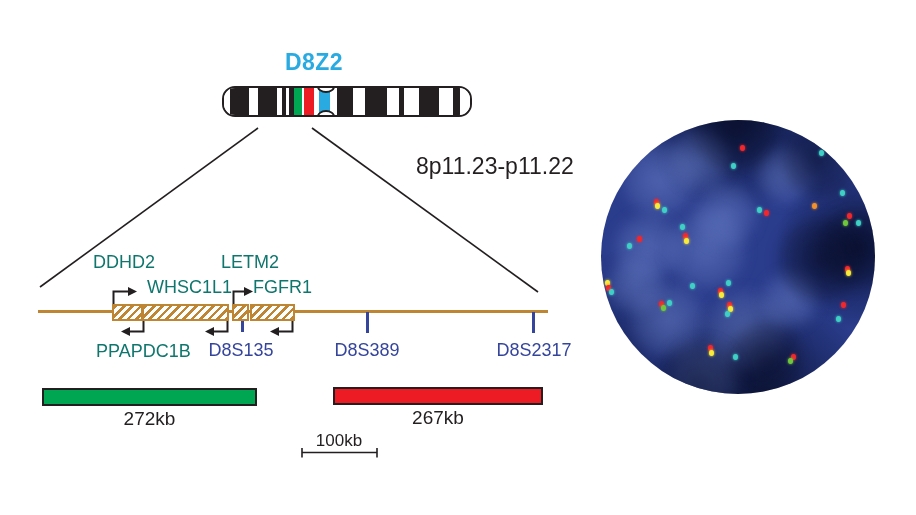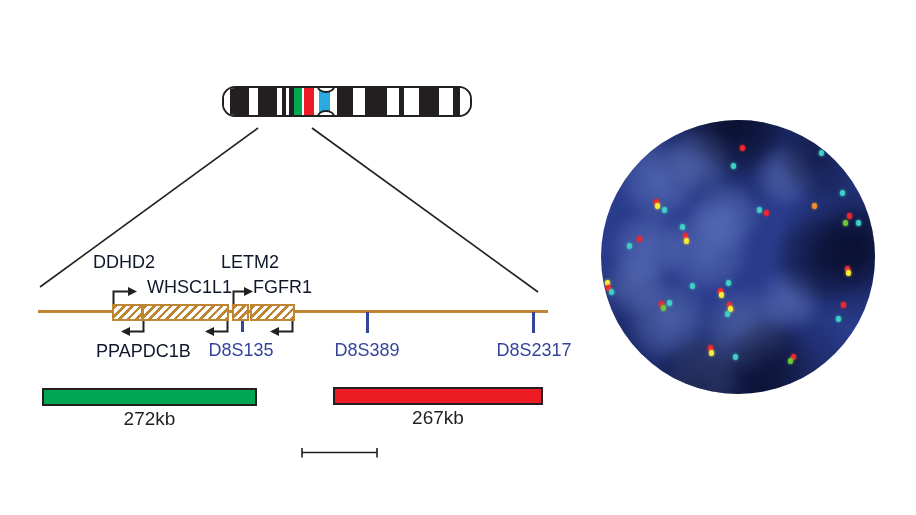--- a/index.html
+++ b/index.html
@@ -30,21 +30,21 @@
 
   #region-label{left:416px;top:153px;font-size:23px;color:#231F20;}
 
   
   #genomic-line{left:38px;top:310px;height:3px;background:#BE8532;}
   .gene-box{
     position:absolute;top:304px;height:17px;box-sizing:border-box;
     border:2px solid #BE8532;
     background:repeating-linear-gradient(135deg,#BE8532 0px,#BE8532 2.5px,#ffffff 2.5px,#ffffff 6px);
   }
-  .gene-label{position:absolute;font-size:18px;color:#0f172a;white-space:nowrap;text-align:center;}
+  .gene-label{position:absolute;font-size:18px;color:#0f766e;white-space:nowrap;text-align:center;}
   .marker-tick{position:absolute;width:2.5px;background:#35459C;}
   .marker-label{position:absolute;width:120px;text-align:center;font-size:18px;color:#35459C;}
 
   
   .probe-bar{position:absolute;height:18px;border:2px solid #231F20;box-sizing:border-box;}
   .bar-label{position:absolute;width:120px;text-align:center;font-size:19px;color:#231F20;}
 
   #scale-label{left:279px;top:431px;width:120px;text-align:center;font-size:17px;color:#231F20;}
 
   
@@ -62,20 +62,21 @@
   .nucleus.dark{background:radial-gradient(circle,rgba(7,12,38,0.6) 0%,rgba(7,12,38,0.28) 55%,rgba(7,12,38,0) 78%);}
   .dot{position:absolute;border-radius:50%;}
 
   svg.overlay{position:absolute;left:0;top:0;pointer-events:none;}
 </style>
 </head>
 <body>
 
 <div id="stage">
 
+  <div id="probe-label" class="abs">D8Z2</div>
 
   <div id="chromosome" class="abs">
 
   <div class="band" style="background: rgb(255, 255, 255); flex-grow: 6; position: static;"></div>
       <div class="band" style="background: rgb(35, 31, 32); flex-grow: 20; position: static;"></div>
       <div class="band" style="background: rgb(255, 255, 255); flex-grow: 9; position: static;"></div>
       <div class="band" style="background: rgb(35, 31, 32); flex-grow: 19; position: static;"></div>
       <div class="band" style="background: rgb(255, 255, 255); flex-grow: 5; position: static;"></div>
       <div class="band" style="background: rgb(35, 31, 32); flex-grow: 4; position: static;"></div>
       <div class="band" style="background: rgb(255, 255, 255); flex-grow: 3; position: static;"></div>
@@ -93,20 +94,21 @@
       <div class="band" style="background: rgb(35, 31, 32); flex-grow: 5; position: static;"></div>
       <div class="band" style="background: rgb(255, 255, 255); flex-grow: 15; position: static;"></div>
       <div class="band" style="background: rgb(35, 31, 32); flex-grow: 20; position: static;"></div>
       <div class="band" style="background: rgb(255, 255, 255); flex-grow: 15; position: static;"></div>
       <div class="band" style="background: rgb(35, 31, 32); flex-grow: 7; position: static;"></div>
       <div class="band" style="background: rgb(255, 255, 255); flex-grow: 10; position: static;"></div>
       <div class="notch" id="notch-top"></div>
       <div class="notch" id="notch-bottom"></div>
     </div>
 
+  <div id="region-label" class="abs">8p11.23-p11.22</div>
 
   <svg class="overlay" width="916" height="515" viewBox="0 0 916 515">
     <line x1="258" y1="128" x2="40" y2="287" stroke="#231F20" stroke-width="1.6"></line>
     <line x1="312" y1="128" x2="538" y2="292" stroke="#231F20" stroke-width="1.6"></line>
 
     <path d="M113.5 304 V291.5 H130" fill="none" stroke="#231F20" stroke-width="2"></path>
     <polygon points="128,287 137,291.5 128,296" fill="#231F20"></polygon>
     <path d="M233.5 304 V291.5 H246" fill="none" stroke="#231F20" stroke-width="2"></path>
     <polygon points="244,287 253,291.5 244,296" fill="#231F20"></polygon>
 
@@ -139,20 +141,21 @@
       <div class="marker-tick abs" style="left: 366px; top: 312px; height: 21px;"></div>
       <div class="marker-label abs" style="left: 307px; top: 340px;">D8S389</div>
       <div class="marker-tick abs" style="left: 532px; top: 312px; height: 21px;"></div>
       <div class="marker-label abs" style="left: 474px; top: 340px;">D8S2317</div>
       <div class="probe-bar abs" style="left: 42px; top: 388px; width: 215px; background: rgb(0, 166, 81);"></div>
       <div class="bar-label abs" style="left: 89.5px; top: 408px;">272kb</div>
       <div class="probe-bar abs" style="left: 333px; top: 387px; width: 210px; background: rgb(237, 28, 36);"></div>
       <div class="bar-label abs" style="left: 378px; top: 407px;">267kb</div>
     </div>
 
+  <div id="scale-label" class="abs">100kb</div>
 
   <div id="fish" class="abs">
       <div class="nucleus light" style="left: 19px; top: 20px; width: 80px; height: 80px;"></div>
       <div class="nucleus light" style="left: 67px; top: 8px; width: 64px; height: 64px;"></div>
       <div class="nucleus light" style="left: 11px; top: 92px; width: 72px; height: 72px;"></div>
       <div class="nucleus light" style="left: 63px; top: 88px; width: 84px; height: 84px;"></div>
       <div class="nucleus light" style="left: 27px; top: 160px; width: 80px; height: 80px;"></div>
       <div class="nucleus light" style="left: 102px; top: 168px; width: 84px; height: 84px;"></div>
       <div class="nucleus light" style="left: 90px; top: 61px; width: 68px; height: 68px;"></div>
       <div class="nucleus light" style="left: 154px; top: 25px; width: 60px; height: 60px;"></div>

